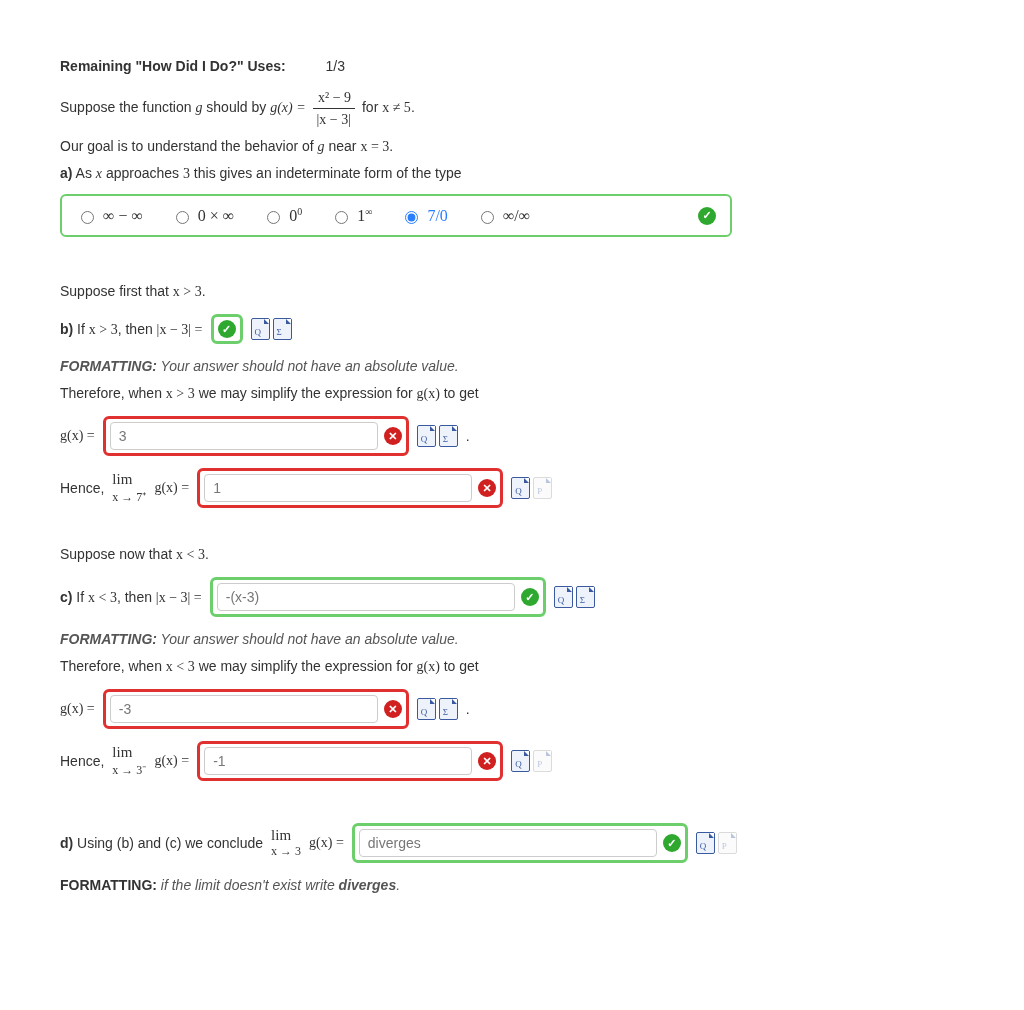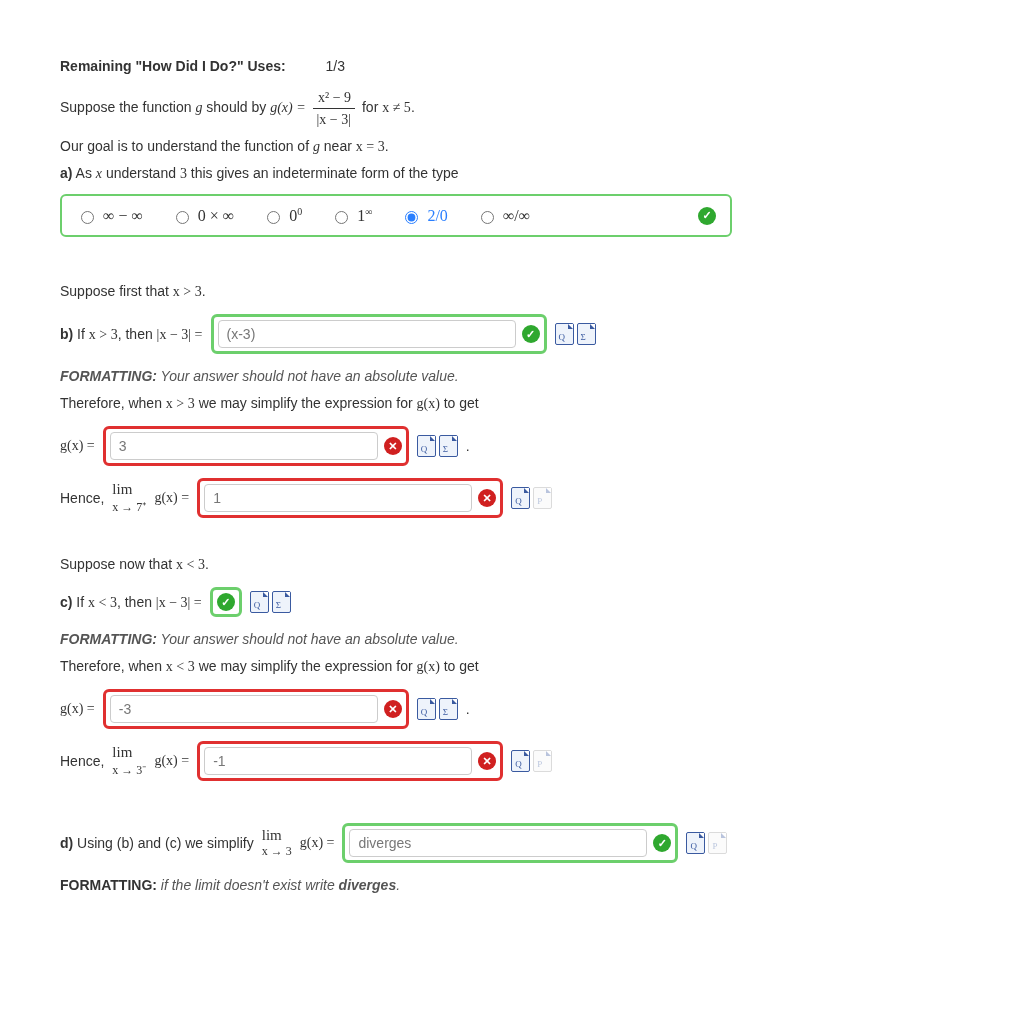--- a/index.html
+++ b/index.html
@@ -107,25 +107,25 @@
   <span>Suppose the function </span><span class="math">g</span><span> should by </span>
   <span class="math">g(x) =</span>
   <span class="frac">
     <span class="num math" style="font-style:normal">x² − 9</span>
     <span class="den math" style="font-style:normal">|x − 3|</span>
   </span>
   <span> for </span><span class="math" style="font-style:normal">x ≠ 5</span><span>.</span>
 </p>
 
 <p>
-  <span>Our goal is to understand the function of </span><span class="math">g</span><span> near </span><span class="math" style="font-style:normal">x = 3</span><span>.</span>
-</p>
-
-<p>
-  <span class="bold">a)</span><span> As </span><span class="math">x</span><span> understand </span><span class="mathop">3</span><span> this gives an indeterminate form of the type</span>
+  <span>Our goal is to understand the behavior of </span><span class="math">g</span><span> near </span><span class="math" style="font-style:normal">x = 3</span><span>.</span>
+</p>
+
+<p>
+  <span class="bold">a)</span><span> As </span><span class="math">x</span><span> approaches </span><span class="mathop">3</span><span> this gives an indeterminate form of the type</span>
 </p>
 
 <div class="radio-box">
   <label class="radio-opt">
       <input type="radio" name="r" style="">
       <span class="lbl">∞ − ∞</span>
     </label>
   <label class="radio-opt">
       <input type="radio" name="r" style="">
       <span class="lbl">0 × ∞</span>
@@ -133,40 +133,39 @@
   <label class="radio-opt">
       <input type="radio" name="r" style="">
       <span class="lbl">0<span class="sup">0</span></span>
     </label>
   <label class="radio-opt">
       <input type="radio" name="r" style="">
       <span class="lbl">1<span class="sup">∞</span></span>
     </label>
   <label class="radio-opt">
       <input type="radio" name="r" checked="" style="">
-      <span class="lbl" style="color:#2a7fff">2/0</span>
+      <span class="lbl" style="color:#2a7fff">7/0</span>
     </label>
   <label class="radio-opt">
       <input type="radio" name="r" style="">
       <span class="lbl">∞/∞</span>
     </label>
   <span style="flex:1"></span>
   <span class="status-badge ok"></span>
 </div>
 
 <div class="spacer"></div>
 
 <p>
   <span>Suppose first that </span><span class="math" style="font-style:normal">x &gt; 3</span><span>.</span>
 </p>
 
 <div class="ans-row">
   <span><span class="bold">b)</span><span> If </span><span class="math" style="font-style:normal">x &gt; 3</span><span>, then </span><span class="math" style="font-style:normal">|x − 3| =</span></span>
   <div class="ans-wrap correct">
-    <input class="w-lg" value="(x-3)" style="">
     <span class="status-badge ok"></span>
   </div>
   <div class="doc-pair">
     <span class="doc-icon q"></span>
     <span class="doc-icon s"></span>
   </div>
 </div>
 
 <p class="italic">
   <span style="font-weight:bold; font-style:italic;">FORMATTING:</span><span> Your answer should not have an absolute value.</span>
@@ -208,20 +207,21 @@
 
 <div class="spacer"></div>
 
 <p>
   <span>Suppose now that </span><span class="math" style="font-style:normal">x &lt; 3</span><span>.</span>
 </p>
 
 <div class="ans-row">
   <span><span class="bold">c)</span><span> If </span><span class="math" style="font-style:normal">x &lt; 3</span><span>, then </span><span class="math" style="font-style:normal">|x − 3| =</span></span>
   <div class="ans-wrap correct">
+    <input class="w-lg" value="-(x-3)" style="">
     <span class="status-badge ok"></span>
   </div>
   <div class="doc-pair">
     <span class="doc-icon q"></span>
     <span class="doc-icon s"></span>
   </div>
 </div>
 
 <p class="italic">
   <span style="font-weight:bold; font-style:italic;">FORMATTING:</span><span> Your answer should not have an absolute value.</span>
@@ -257,21 +257,21 @@
   </div>
   <div class="doc-pair">
     <span class="doc-icon q"></span>
     <span class="doc-icon p dim"></span>
   </div>
 </div>
 
 <div class="spacer"></div>
 
 <div class="ans-row">
-  <span><span class="bold">d)</span><span> Using (b) and (c) we simplify </span></span>
+  <span><span class="bold">d)</span><span> Using (b) and (c) we conclude </span></span>
   <span class="lim">
     <span class="top">lim</span>
     <span class="bot">x → 3</span>
   </span>
   <span class="math" style="font-style:normal"> g(x) =</span>
   <div class="ans-wrap correct">
     <input class="w-lg" value="diverges" style="">
     <span class="status-badge ok"></span>
   </div>
   <div class="doc-pair">

